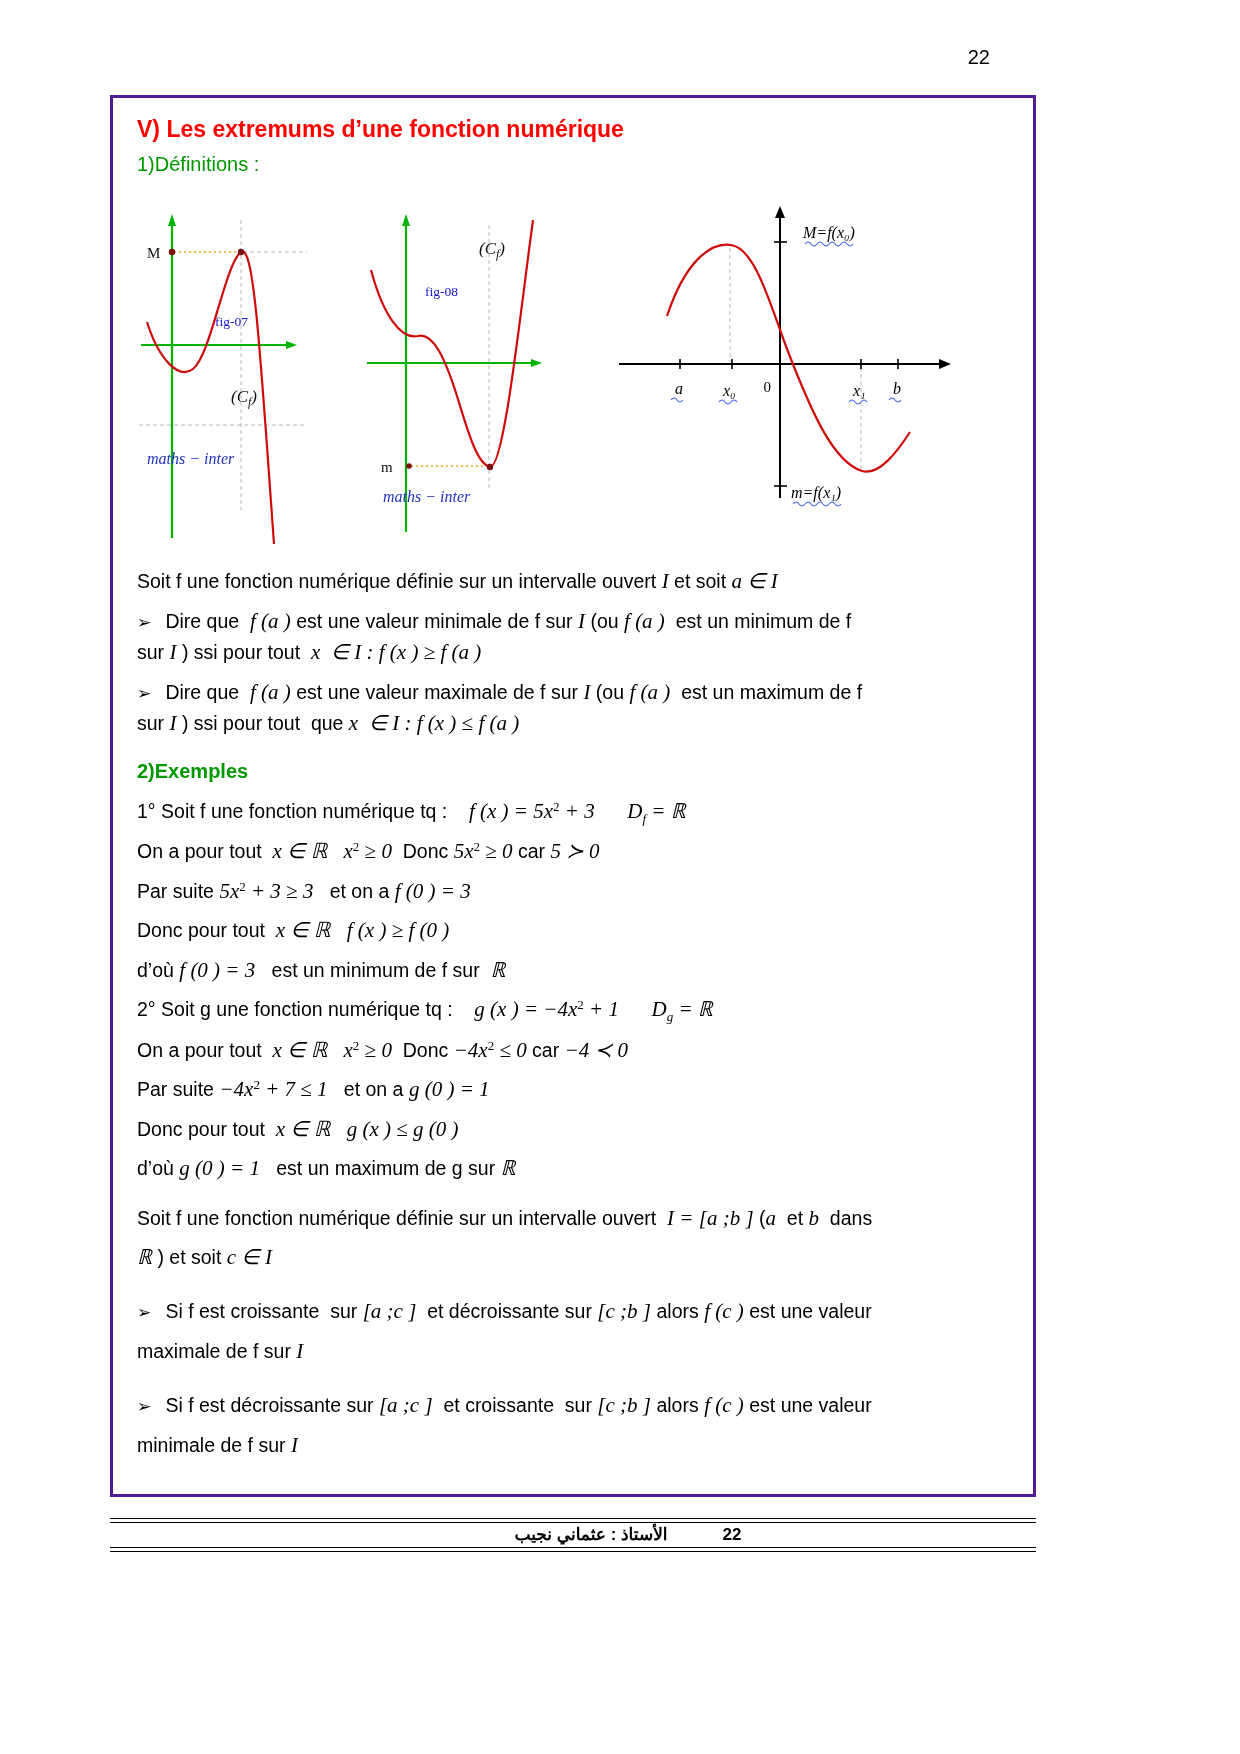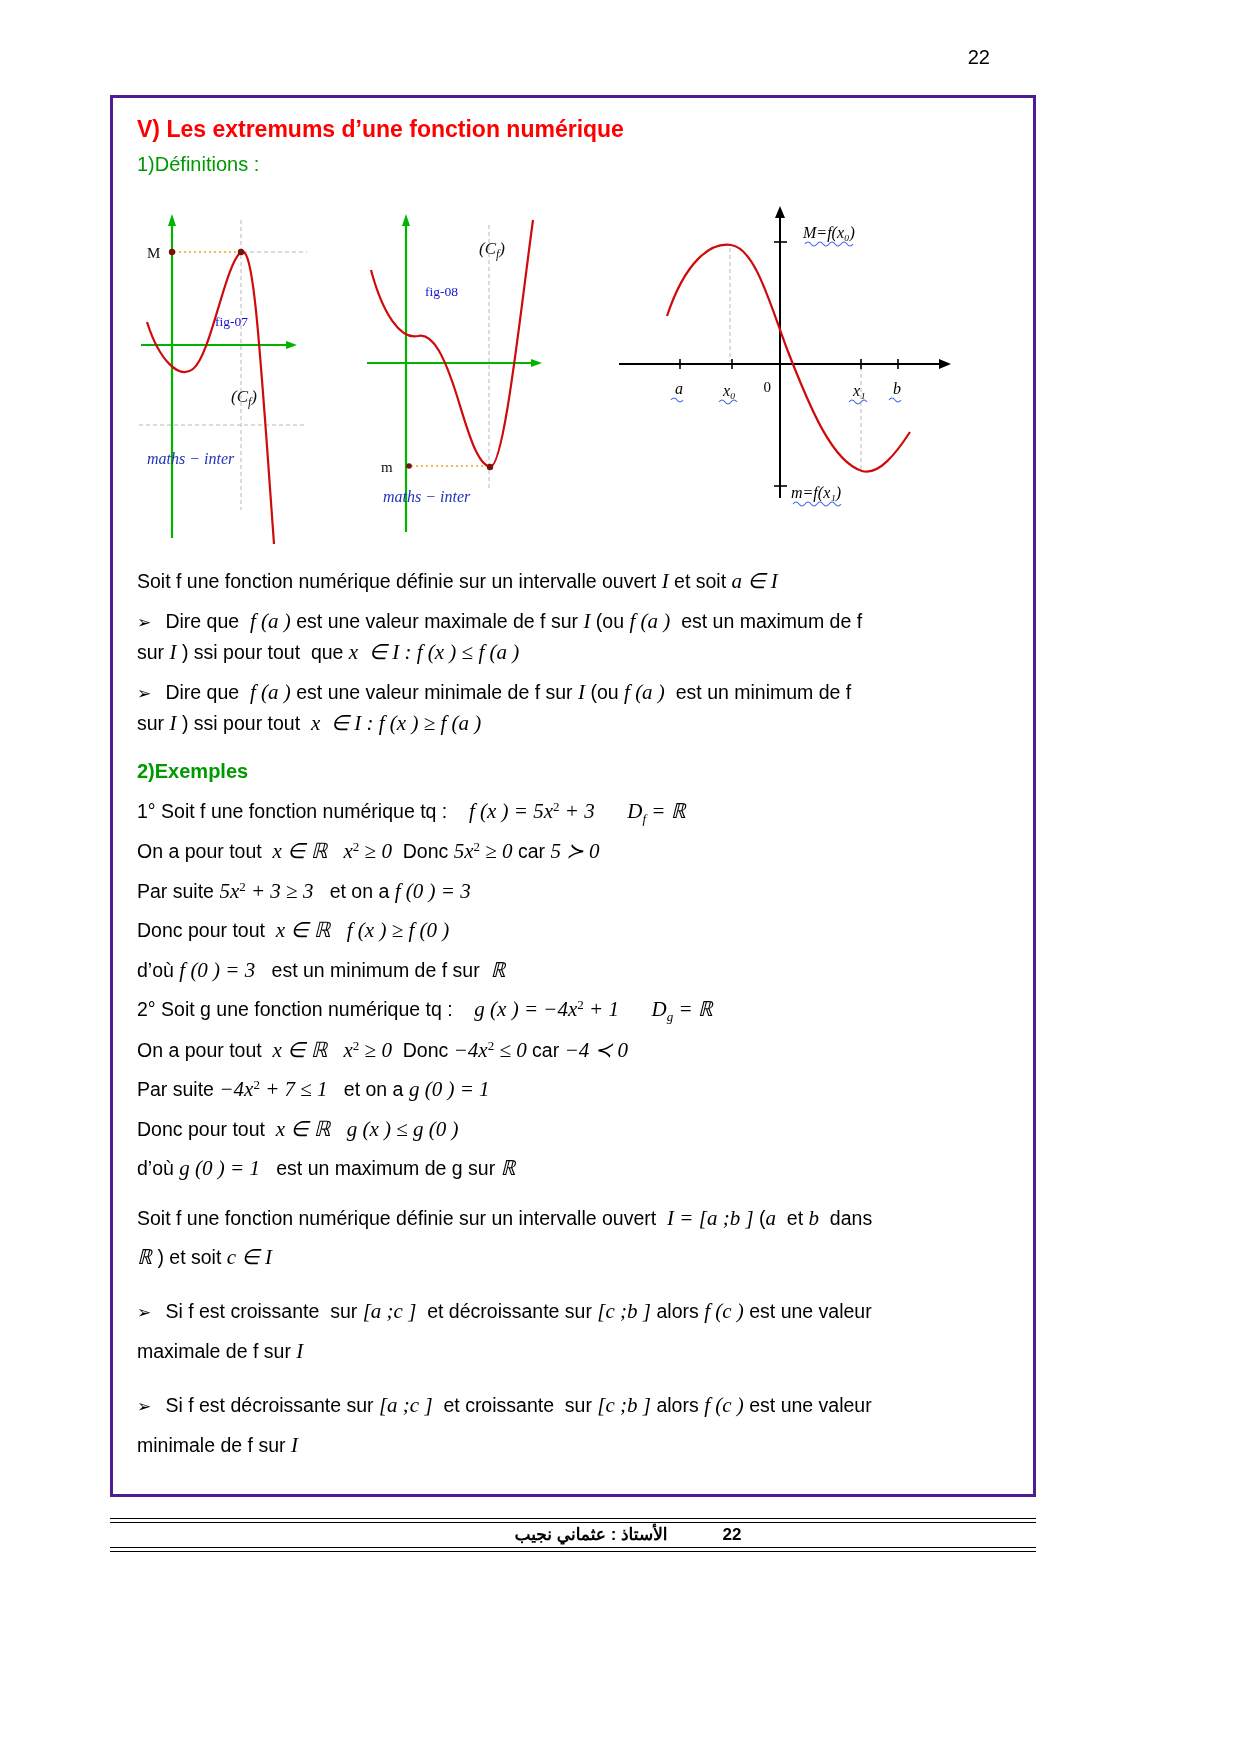--- a/index.html
+++ b/index.html
@@ -146,24 +146,24 @@
         <text class="t-axis" x="238" y="192">x₁</text>
         <path class="wavy" d="M 234 198 q 3 -4 6 0 t 6 0 t 6 0"></path>
         <text class="t-axis" x="278" y="190">b</text>
         <path class="wavy" d="M 274 196 q 3 -4 6 0 t 6 0"></path>
       </svg>
 
     </div>
 
     <div class="content-body">
         <div class="para kind-p"><span class="seg-t">Soit f une fonction numérique définie sur un intervalle ouvert </span><span class="seg-m">I</span><span class="seg-t"> et soit </span><span class="seg-m">a ∈ I</span></div>
+        <div class="para kind-b"><span class="bullet">➢   </span><span class="seg-t">Dire que  </span><span class="seg-m">f (a )</span><span class="seg-t"> est une valeur minimale de f sur </span><span class="seg-m">I</span><span class="seg-t"> (ou </span><span class="seg-m">f (a )</span><span class="seg-t">  est un minimum de f
+sur </span><span class="seg-m">I</span><span class="seg-t"> ) ssi pour tout  </span><span class="seg-m">x  ∈ I : f (x ) ≥ f (a )</span></div>
         <div class="para kind-b"><span class="bullet">➢   </span><span class="seg-t">Dire que  </span><span class="seg-m">f (a )</span><span class="seg-t"> est une valeur maximale de f sur </span><span class="seg-m">I</span><span class="seg-t"> (ou </span><span class="seg-m">f (a )</span><span class="seg-t">  est un maximum de f
 sur </span><span class="seg-m">I</span><span class="seg-t"> ) ssi pour tout  que </span><span class="seg-m">x  ∈ I : f (x ) ≤ f (a )</span></div>
-        <div class="para kind-b"><span class="bullet">➢   </span><span class="seg-t">Dire que  </span><span class="seg-m">f (a )</span><span class="seg-t"> est une valeur minimale de f sur </span><span class="seg-m">I</span><span class="seg-t"> (ou </span><span class="seg-m">f (a )</span><span class="seg-t">  est un minimum de f
-sur </span><span class="seg-m">I</span><span class="seg-t"> ) ssi pour tout  </span><span class="seg-m">x  ∈ I : f (x ) ≥ f (a )</span></div>
         <div class="para kind-h"><span class="seg-t">2)Exemples</span></div>
         <div class="para kind-p"><span class="seg-t">1° Soit f une fonction numérique tq :    </span><span class="seg-m">f (x ) = 5x</span><span class="seg-sup">2</span><span class="seg-m"> + 3</span><span class="seg-t">      </span><span class="seg-m">D</span><span class="seg-sub">f</span><span class="seg-m"> = ℝ</span></div>
         <div class="para kind-p"><span class="seg-t">On a pour tout  </span><span class="seg-m">x ∈ ℝ</span><span class="seg-t">   </span><span class="seg-m">x</span><span class="seg-sup">2</span><span class="seg-m"> ≥ 0</span><span class="seg-t">  Donc </span><span class="seg-m">5x</span><span class="seg-sup">2</span><span class="seg-m"> ≥ 0</span><span class="seg-t"> car </span><span class="seg-m">5 ≻ 0</span></div>
         <div class="para kind-p"><span class="seg-t">Par suite </span><span class="seg-m">5x</span><span class="seg-sup">2</span><span class="seg-m"> + 3 ≥ 3</span><span class="seg-t">   et on a </span><span class="seg-m">f (0 ) = 3</span></div>
         <div class="para kind-p"><span class="seg-t">Donc pour tout  </span><span class="seg-m">x ∈ ℝ</span><span class="seg-t">   </span><span class="seg-m">f (x ) ≥ f (0 )</span></div>
         <div class="para kind-p"><span class="seg-t">d’où </span><span class="seg-m">f (0 ) = 3</span><span class="seg-t">   est un minimum de f sur  </span><span class="seg-m">ℝ</span></div>
         <div class="para kind-p"><span class="seg-t">2° Soit g une fonction numérique tq :    </span><span class="seg-m">g (x ) = −4x</span><span class="seg-sup">2</span><span class="seg-m"> + 1</span><span class="seg-t">      </span><span class="seg-m">D</span><span class="seg-sub">g</span><span class="seg-m"> = ℝ</span></div>
         <div class="para kind-p"><span class="seg-t">On a pour tout  </span><span class="seg-m">x ∈ ℝ</span><span class="seg-t">   </span><span class="seg-m">x</span><span class="seg-sup">2</span><span class="seg-m"> ≥ 0</span><span class="seg-t">  Donc </span><span class="seg-m">−4x</span><span class="seg-sup">2</span><span class="seg-m"> ≤ 0</span><span class="seg-t"> car </span><span class="seg-m">−4 ≺ 0</span></div>
         <div class="para kind-p"><span class="seg-t">Par suite </span><span class="seg-m">−4x</span><span class="seg-sup">2</span><span class="seg-m"> + 7 ≤ 1</span><span class="seg-t">   et on a </span><span class="seg-m">g (0 ) = 1</span></div>
         <div class="para kind-p"><span class="seg-t">Donc pour tout  </span><span class="seg-m">x ∈ ℝ</span><span class="seg-t">   </span><span class="seg-m">g (x ) ≤ g (0 )</span></div>

